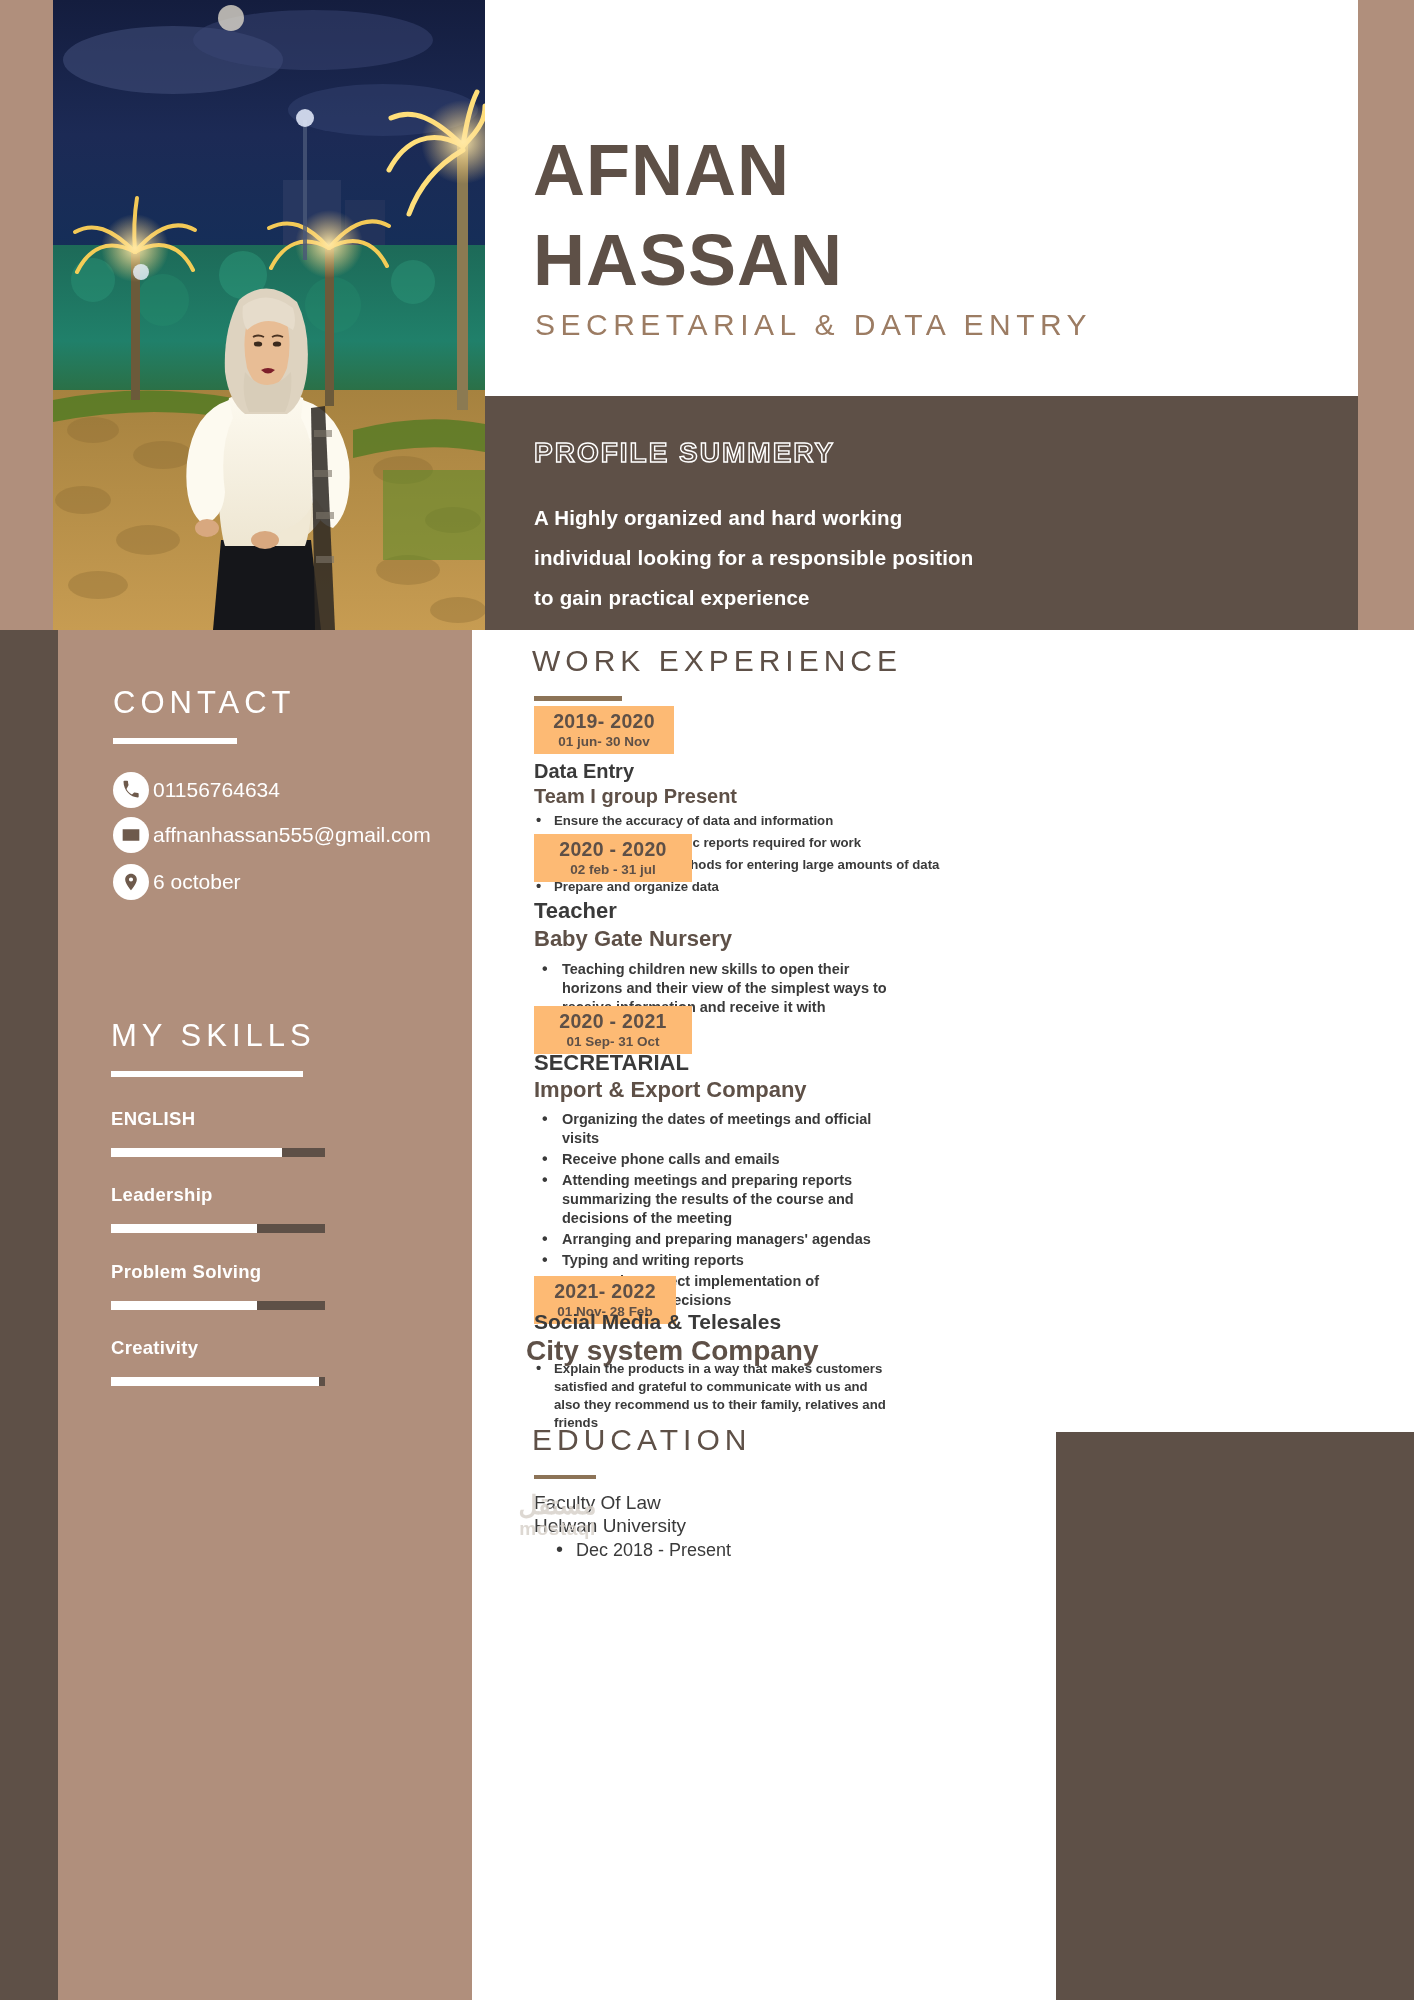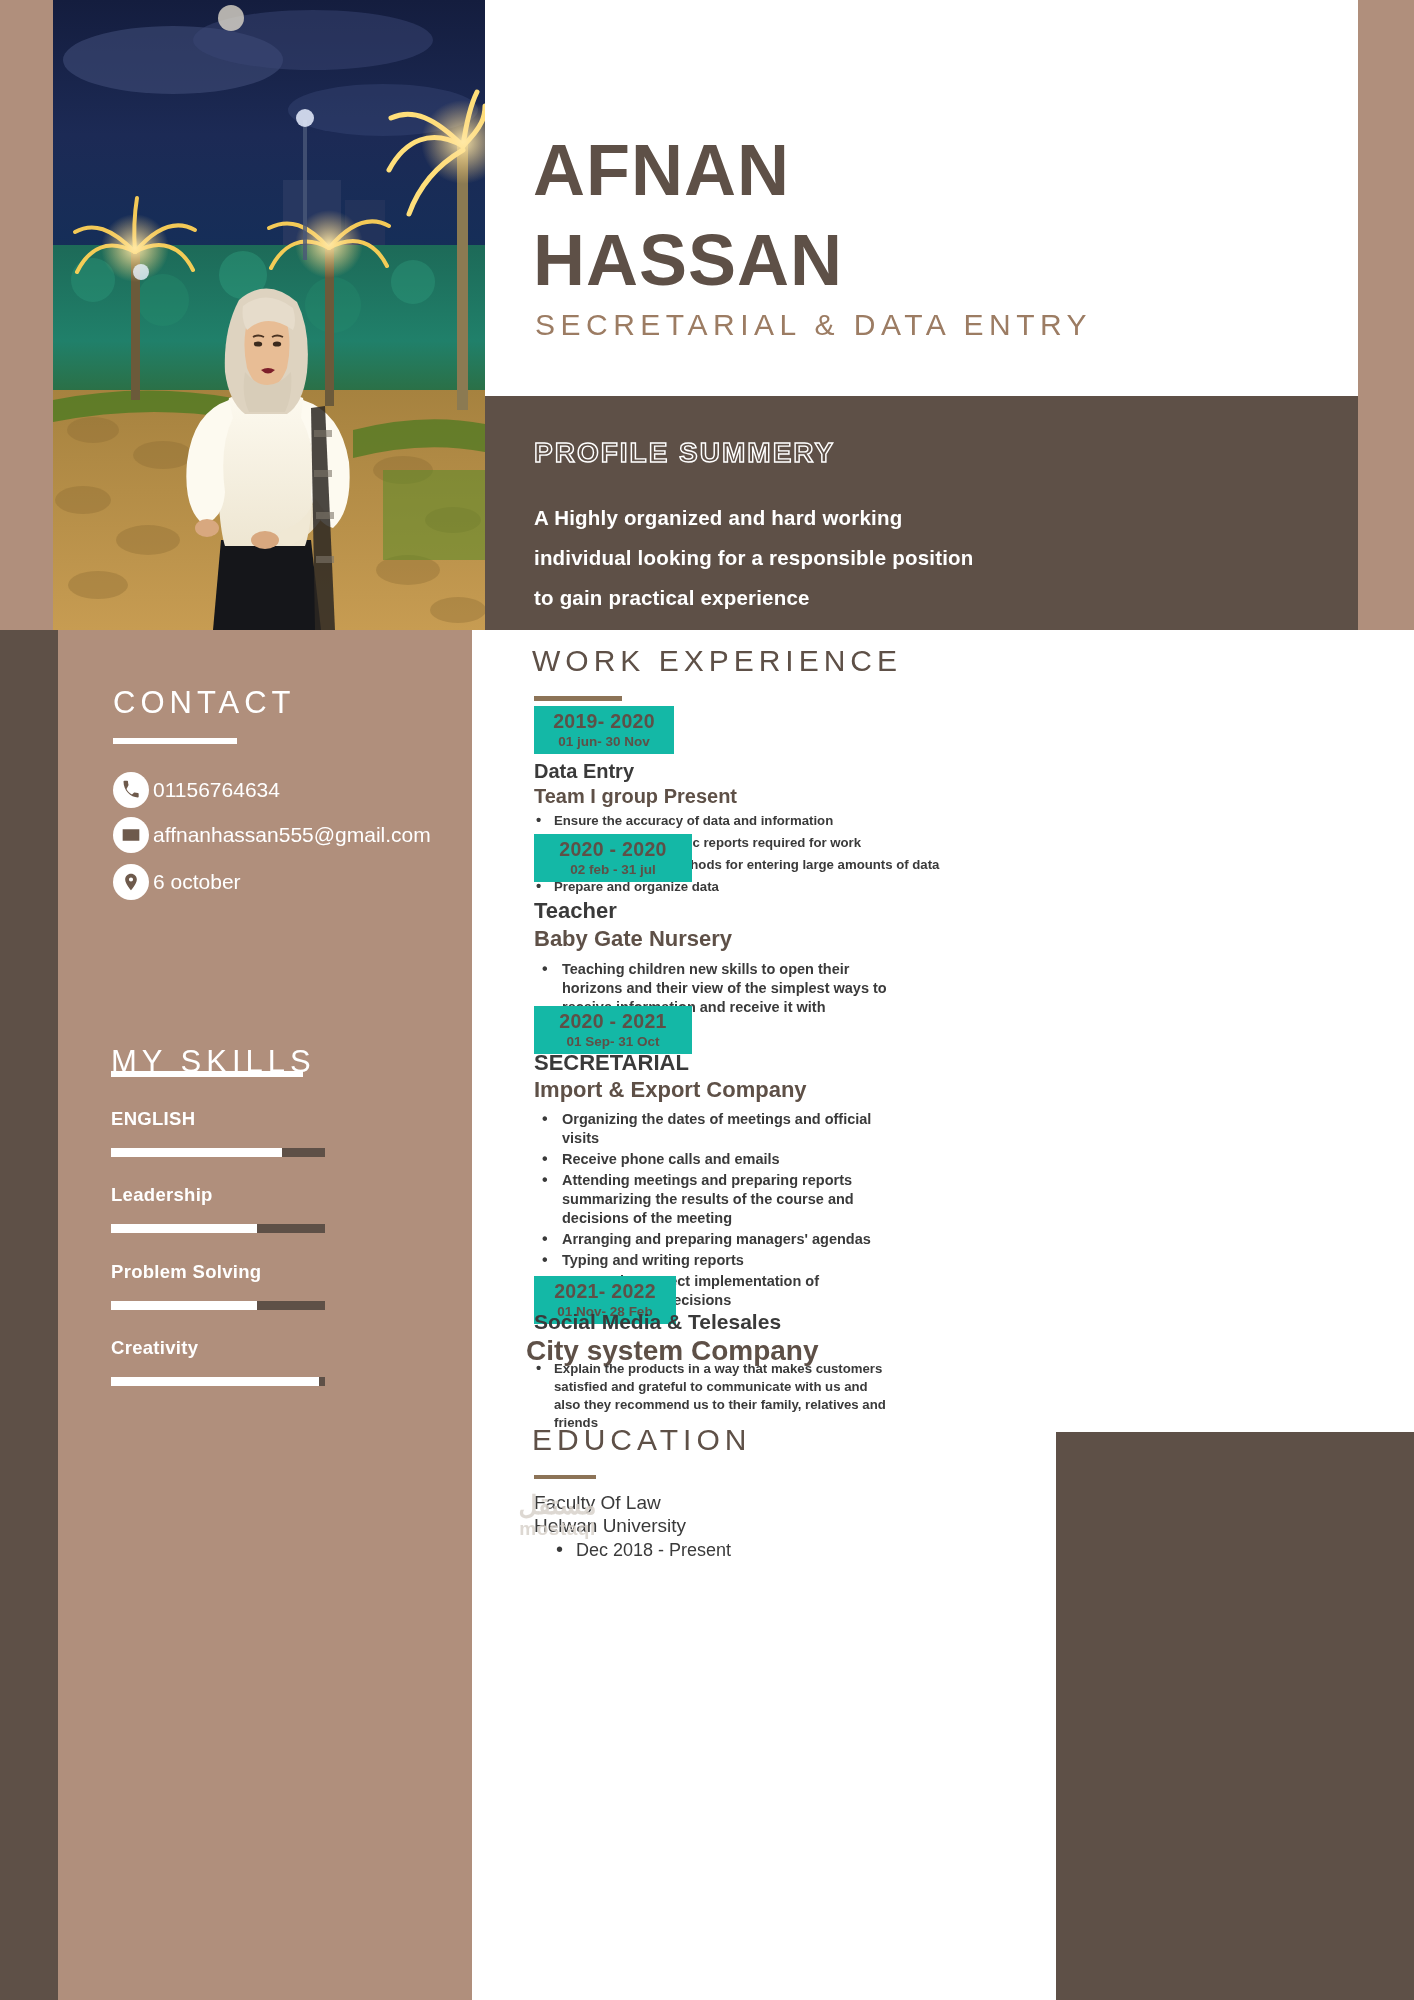--- a/index.html
+++ b/index.html
@@ -89,21 +89,21 @@
   
   .main { position:absolute; left:472px; top:630px; width:886px; height:1370px; }
 
   .main-heading {
     position:absolute;
     font-size:30px; color:#5e5047; letter-spacing:5px; font-weight:400;
   }
   .main-rule { position:absolute; height:5px; background:#8c7357; }
 
   .date-chip {
-    position:absolute; background:#14b8a6; padding:4px 14px 5px 14px;
+    position:absolute; background:#fdba74; padding:4px 14px 5px 14px;
     text-align:center;
   }
   .date-chip .d1 { font-size:19.5px; font-weight:700; color:#5e5047; letter-spacing:.3px; }
   .date-chip .d2 { font-size:13.5px; font-weight:700; color:#5e5047; margin-top:1px; }
 
   .job-role    { position:absolute; font-size:20px; font-weight:700; color:#3a3a3a; white-space:nowrap; }
   .job-company { position:absolute; font-size:20px; font-weight:700; color:#5e5047; white-space:nowrap; }
 
   .bullets { position:absolute; }
   .bullets li {
@@ -323,21 +323,21 @@
 
     <div class="contact-row" style="left:55px; top:234px;">
       <span class="c-icon">
         <svg viewBox="0 0 24 24">
             <path d="M12 2C8.1 2 5 5.1 5 9c0 5.2 7 13 7 13s7-7.8 7-13c0-3.9-3.1-7-7-7zm0 9.5A2.5 2.5 0 1 1 12 6.5a2.5 2.5 0 0 1 0 5z"></path>
           </svg>
       </span>
       <span class="c-text">6 october</span>
     </div>
 
-    <div class="side-heading" style="left:53px; top:388px;margin-top:26px;">MY SKILLS</div>
+    <div class="side-heading" style="left:53px; top:388px;">MY SKILLS</div>
     <div class="side-rule" style="left:53px; top:441px; width:192px;"></div>
 
     <div class="skill" style="left:53px; top:478px;">
       <div class="skill-name">ENGLISH</div>
       <div class="skill-track">
         <div class="skill-fill" style="width:80%"></div>
       </div>
     </div>
 
     <div class="skill" style="left:53px; top:554px;">

